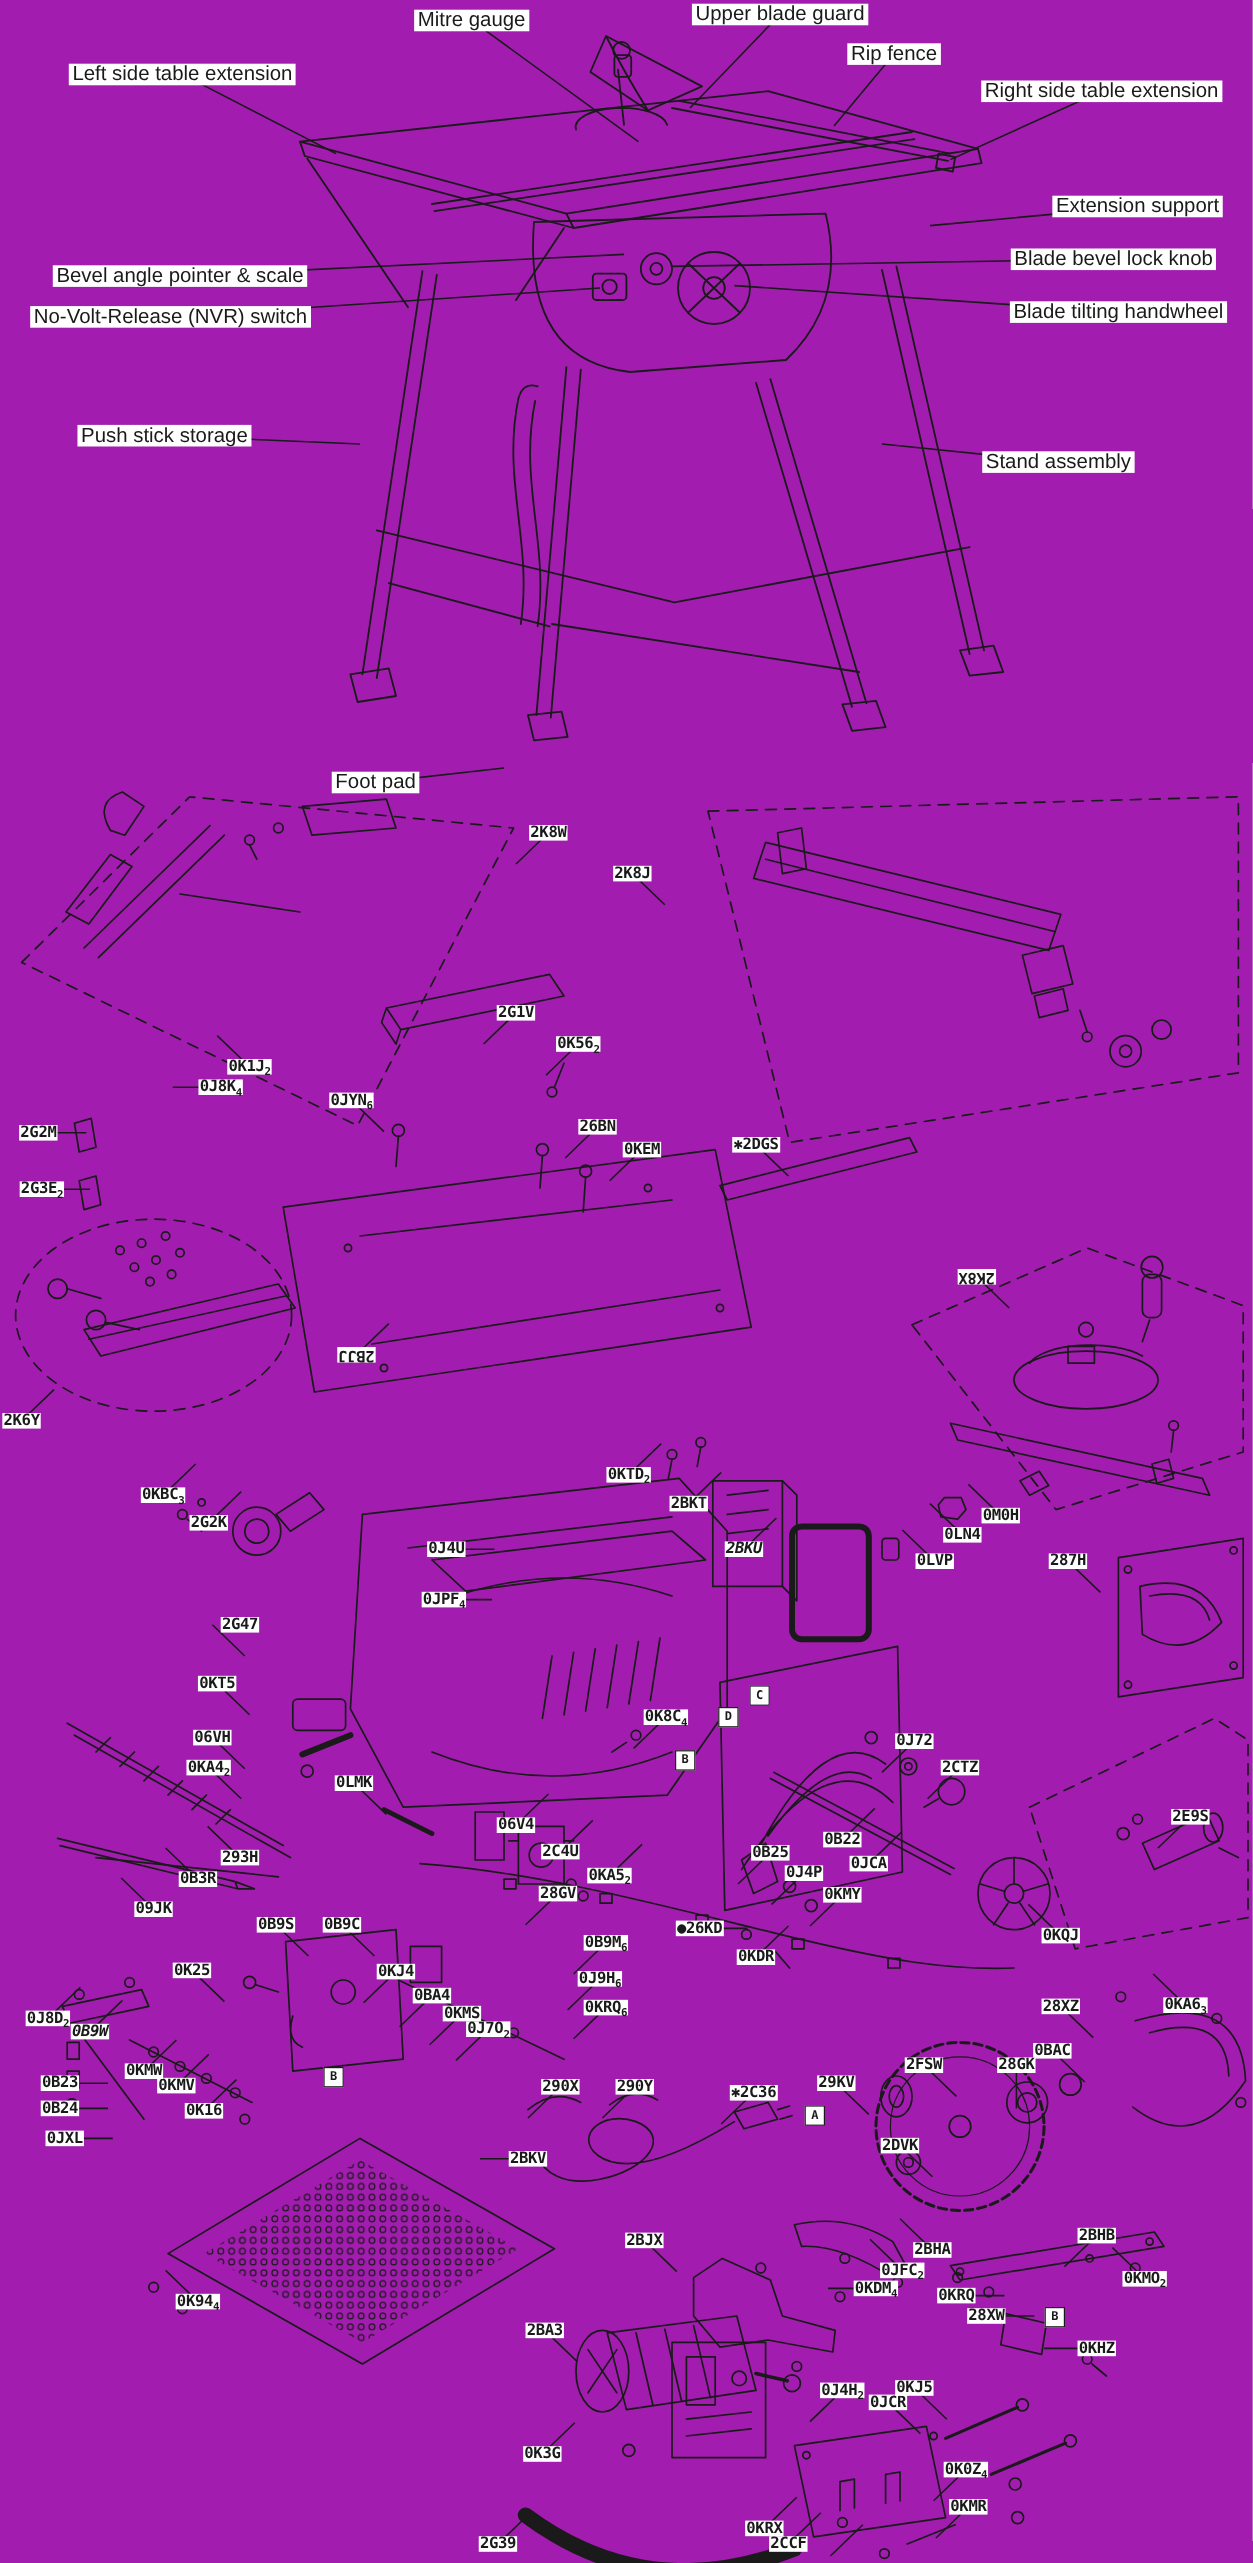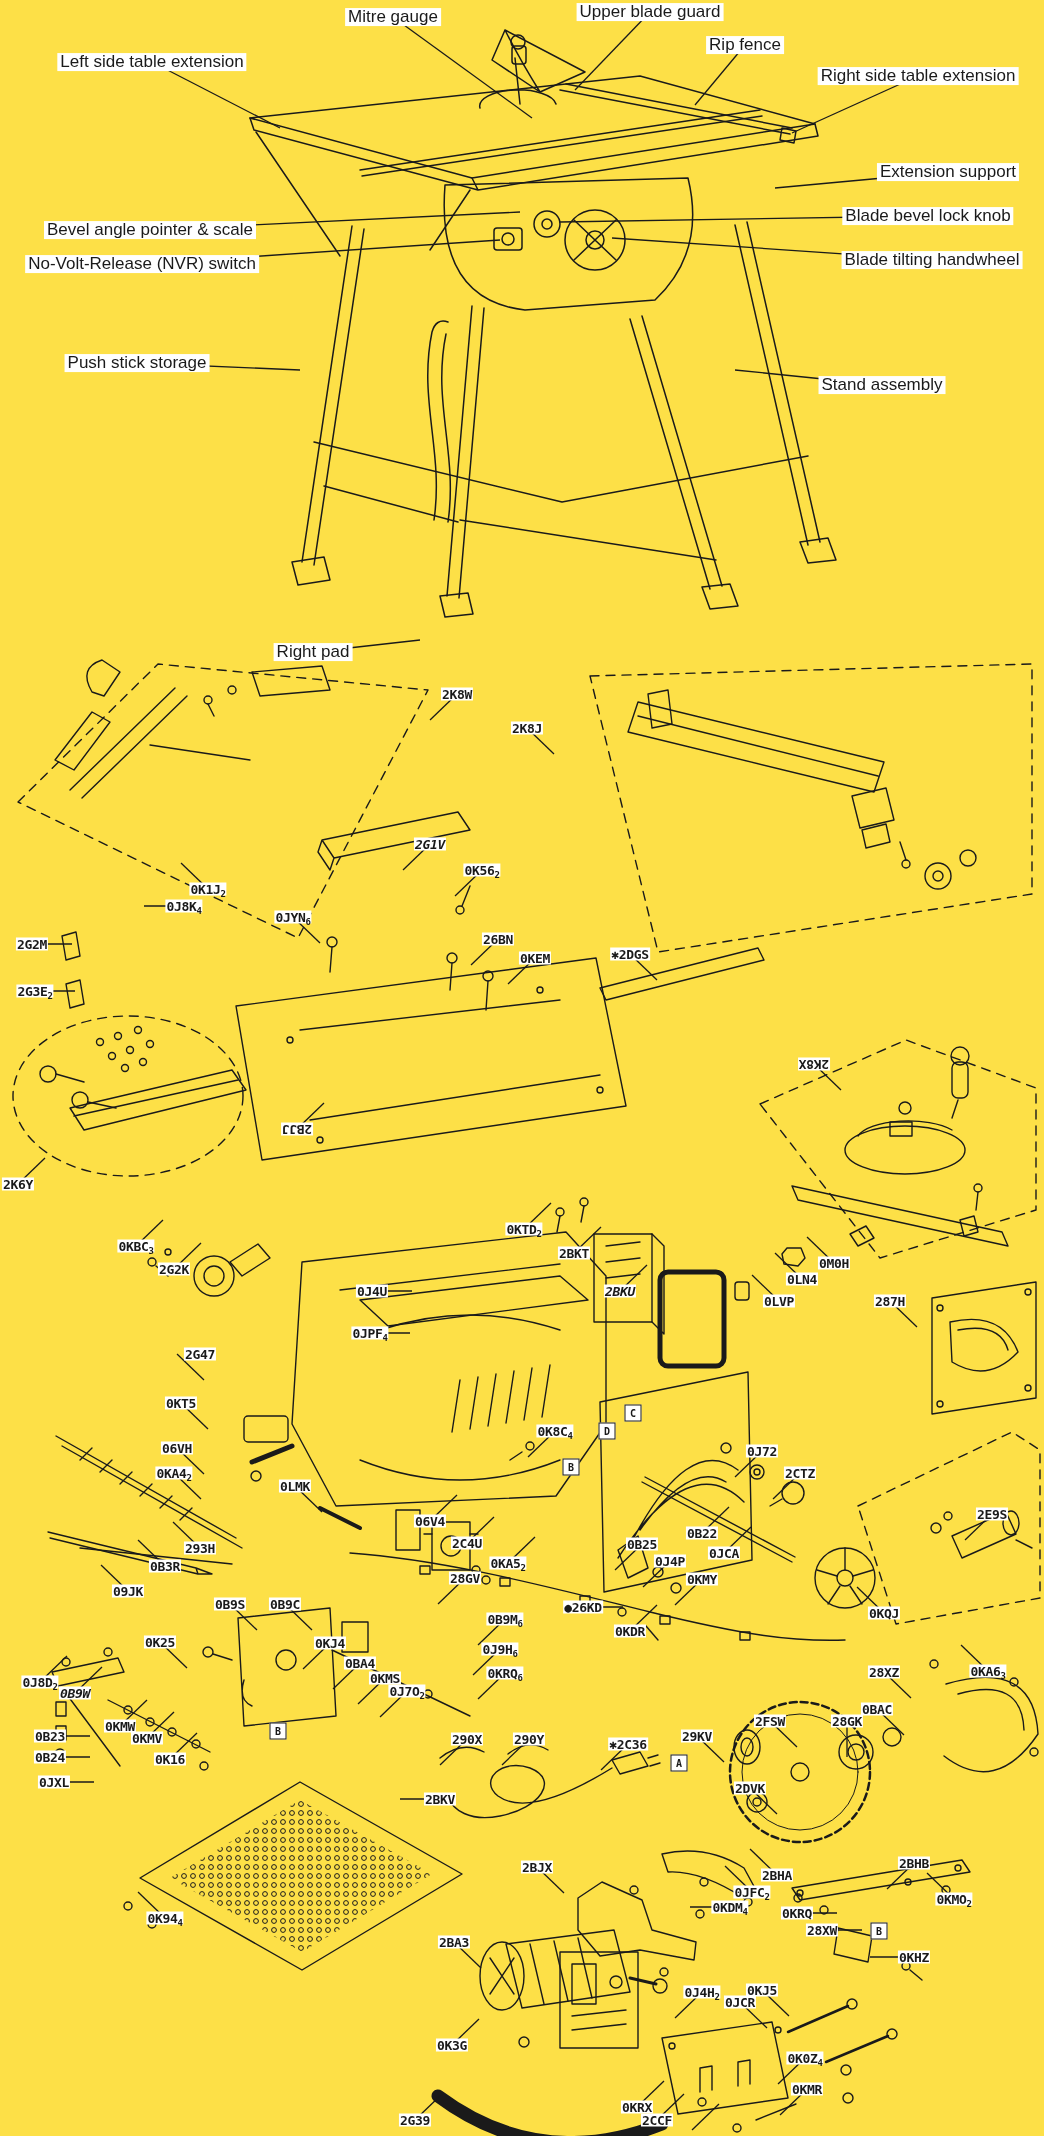--- a/index.html
+++ b/index.html
@@ -1,16 +1,16 @@
 <!DOCTYPE html>
 <html><head>
 <meta charset="utf-8">
 <style>
   html,body{margin:0;padding:0;background:#ffffff;}
-  #page{position:relative;width:1044px;height:2136px;background:#fde047;
+  #page{position:relative;width:1044px;height:2136px;background:#a21caf;
         font-family:"Liberation Sans",sans-serif;color:#1a1a1a;overflow:hidden;text-align:center;}
   svg.layer{position:absolute;left:0;top:0;}
   #art-svg{z-index:1;}
   #leader-svg{z-index:2;}
   #label-layer{position:absolute;left:0;top:0;width:100%;height:100%;z-index:3;pointer-events:none;}
   .feature-label{position:absolute;transform:translate(-50%,-50%);font-size:17px;
         white-space:nowrap;background:#ffffff;padding:0 3px;line-height:1.05;}
   .part-code{position:absolute;transform:translate(-50%,-50%);
         font-family:"DejaVu Sans Mono",monospace;font-weight:bold;font-size:13px;
         letter-spacing:-0.3px;white-space:nowrap;background:#ffffff;padding:0 1px;line-height:1;}
@@ -420,24 +420,24 @@
       <div class="feature-label" style="left: 745px; top: 45px;">Rip fence</div>
       <div class="feature-label" style="left: 152px; top: 62px;">Left side table extension</div>
       <div class="feature-label" style="left: 918px; top: 76px;">Right side table extension</div>
       <div class="feature-label" style="left: 948px; top: 172px;">Extension support</div>
       <div class="feature-label" style="left: 928px; top: 216px;">Blade bevel lock knob</div>
       <div class="feature-label" style="left: 932px; top: 260px;">Blade tilting handwheel</div>
       <div class="feature-label" style="left: 150px; top: 230px;">Bevel angle pointer &amp; scale</div>
       <div class="feature-label" style="left: 142px; top: 264px;">No-Volt-Release (NVR) switch</div>
       <div class="feature-label" style="left: 137px; top: 363px;">Push stick storage</div>
       <div class="feature-label" style="left: 882px; top: 385px;">Stand assembly</div>
-      <div class="feature-label" style="left: 313px; top: 652px;">Right pad</div>
+      <div class="feature-label" style="left: 313px; top: 652px;">Foot pad</div>
       <div class="part-code" style="left: 457px; top: 694px;">2K8W</div>
       <div class="part-code" style="left: 527px; top: 728px;">2K8J</div>
-      <div class="part-code" style="left: 430px; top: 844px; font-style: italic;">2G1V</div>
+      <div class="part-code" style="left: 430px; top: 844px;">2G1V</div>
       <div class="part-code" style="left: 482px; top: 870px;">0K56<sub>2</sub></div>
       <div class="part-code" style="left: 208px; top: 889px;">0K1J<sub>2</sub></div>
       <div class="part-code" style="left: 184px; top: 906px;">0J8K<sub>4</sub></div>
       <div class="part-code" style="left: 293px; top: 917px;">0JYN<sub>6</sub></div>
       <div class="part-code" style="left: 498px; top: 939px;">26BN</div>
       <div class="part-code" style="left: 535px; top: 958px;">0KEM</div>
       <div class="part-code" style="left: 630px; top: 954px;"><span>✱</span>2DGS</div>
       <div class="part-code" style="left: 32px; top: 944px;">2G2M</div>
       <div class="part-code" style="left: 35px; top: 991px;">2G3E<sub>2</sub></div>
       <div class="part-code" style="left: 18px; top: 1184px;">2K6Y</div>

